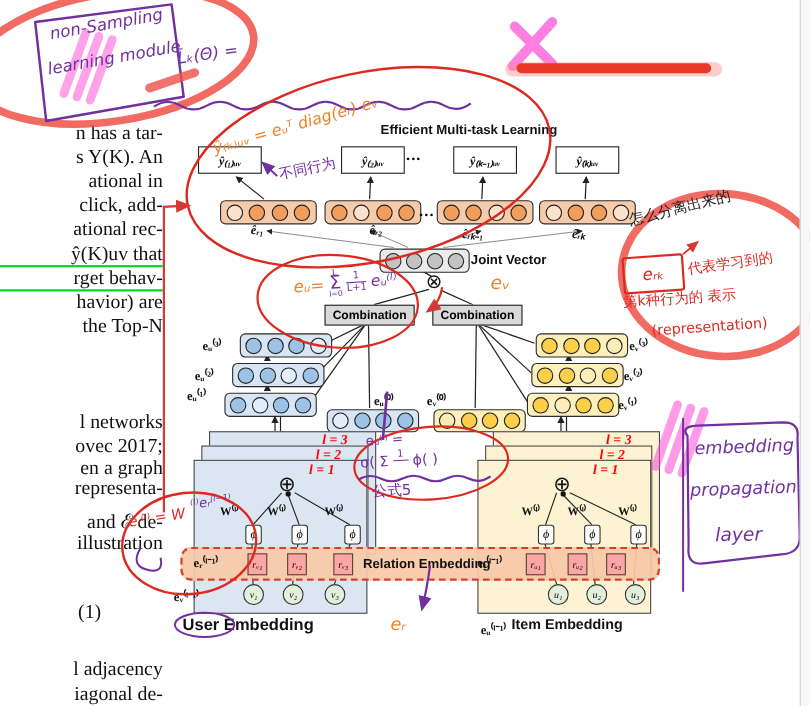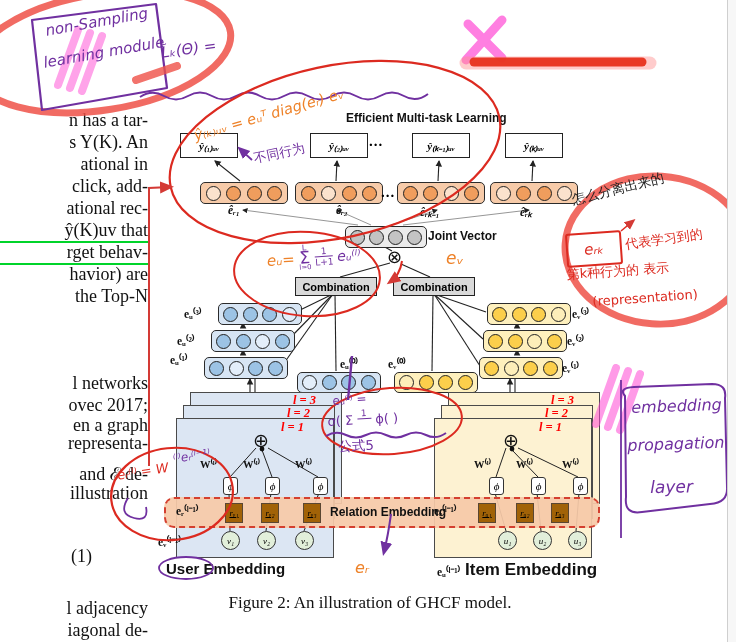--- a/index.html
+++ b/index.html
@@ -28,23 +28,23 @@
   .comb{position:absolute;width:80px;height:17px;background:#d9d9d9;border:1.2px solid #222;
         display:flex;align-items:center;justify-content:center;
         font:bold 11px "Liberation Sans",sans-serif;}
   .panel{position:absolute;border:1.2px solid #4a4a4a;}
   .pbl{background:#dce6f3}.pye{background:#fdf2d2}
   .llab{position:absolute;font:italic bold 12.5px "Liberation Serif",serif;color:#ff0000;white-space:nowrap;}
   .opsym{position:absolute;font:18px "DejaVu Sans",sans-serif;color:#111;line-height:18px;}
   .phibox{position:absolute;width:13px;height:16px;background:#fff;border:1.2px solid #333;
           border-radius:3px;display:flex;align-items:center;justify-content:center;
           font:italic 11px "Liberation Serif",serif;}
-  .rbox{position:absolute;width:16px;height:18px;background:#a16207;border:1.1px solid #5a4632;
+  .rbox{position:absolute;width:16px;height:18px;background:#fca5a5;border:1.1px solid #5a4632;
         display:flex;align-items:center;justify-content:center;
-        font:italic 9px "Liberation Serif",serif;text-decoration:underline;}
+        font:italic 9px "Liberation Serif",serif;}
   .ncirc{position:absolute;width:17px;height:17px;border-radius:50%;background:#e2efda;
          border:1.1px solid #333;display:flex;align-items:center;justify-content:center;
          font:italic 9px "Liberation Serif",serif;}
   .band{position:absolute;left:164px;top:497px;width:436px;height:31px;background:rgba(246,201,168,.93);
         border:2px dashed #d43f2f;border-radius:10px;box-sizing:border-box;}
   .caption{position:absolute;left:150px;top:593px;width:440px;text-align:center;
            font:17px "Liberation Serif",serif;color:#111;}
   
   .hw{position:absolute;font-family:"DejaVu Sans",sans-serif;white-space:nowrap;transform-origin:left top;}
   .purp{color:#7030a0}.redp{color:#dc2a20}.orng{color:#ee8229}.ink{color:#1f1f1f}
@@ -304,23 +304,22 @@
   <div class="mlab" style="left:158px;top:534px">eᵥ⁽ˡ⁻¹⁾</div>
   <div class="ncirc" style="left:221px;top:531px">v₁</div>
   <div class="ncirc" style="left:257px;top:531px">v₂</div>
   <div class="ncirc" style="left:295px;top:531px">v₃</div>
   <div class="mlab" style="left:437px;top:564px">eᵤ⁽ˡ⁻¹⁾</div>
   <div class="ncirc" style="left:498px;top:531px">u₁</div>
   <div class="ncirc" style="left:533px;top:531px">u₂</div>
   <div class="ncirc" style="left:568px;top:531px">u₃</div>
 
   <div class="blab" style="left:166px;top:560px;font-size:15px">User Embedding</div>
-  <div class="blab" style="left:465px;top:560px;font-size:17px">Item Embedding</div>
-
-  <div class="caption">Figure 2: An illustration of GHCF model.</div>
+  <div class="blab" style="left:465px;top:560px;font-size:13px">Item Embedding</div>
+
 
   <svg width="736" height="642">
 
     <ellipse cx="102" cy="52" rx="130" ry="58" transform="rotate(-9 102 52)" stroke="#ef5148" stroke-width="7" fill="none" opacity=".85"></ellipse>
 
     <g stroke="#ff49d5" stroke-width="8" opacity=".5" stroke-linecap="round">
       <line x1="58" y1="85" x2="78" y2="30"></line>
         <line x1="70" y1="88" x2="90" y2="33"></line>
         <line x1="82" y1="91" x2="102" y2="36"></line>
     </g>

